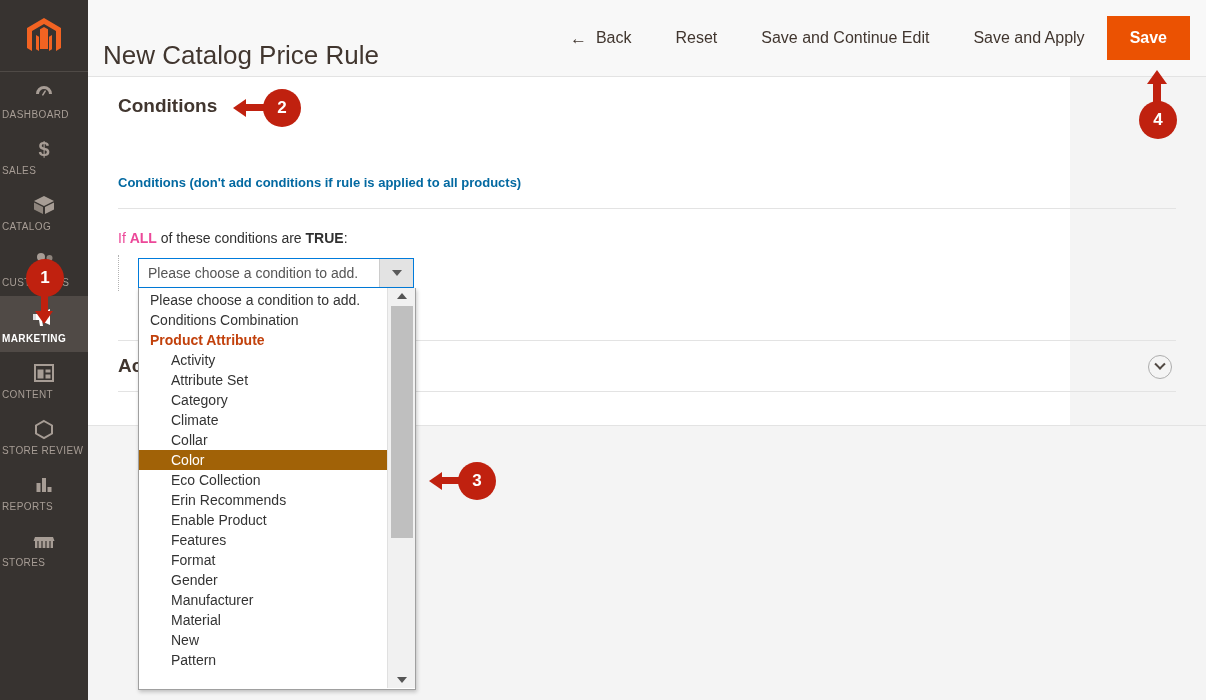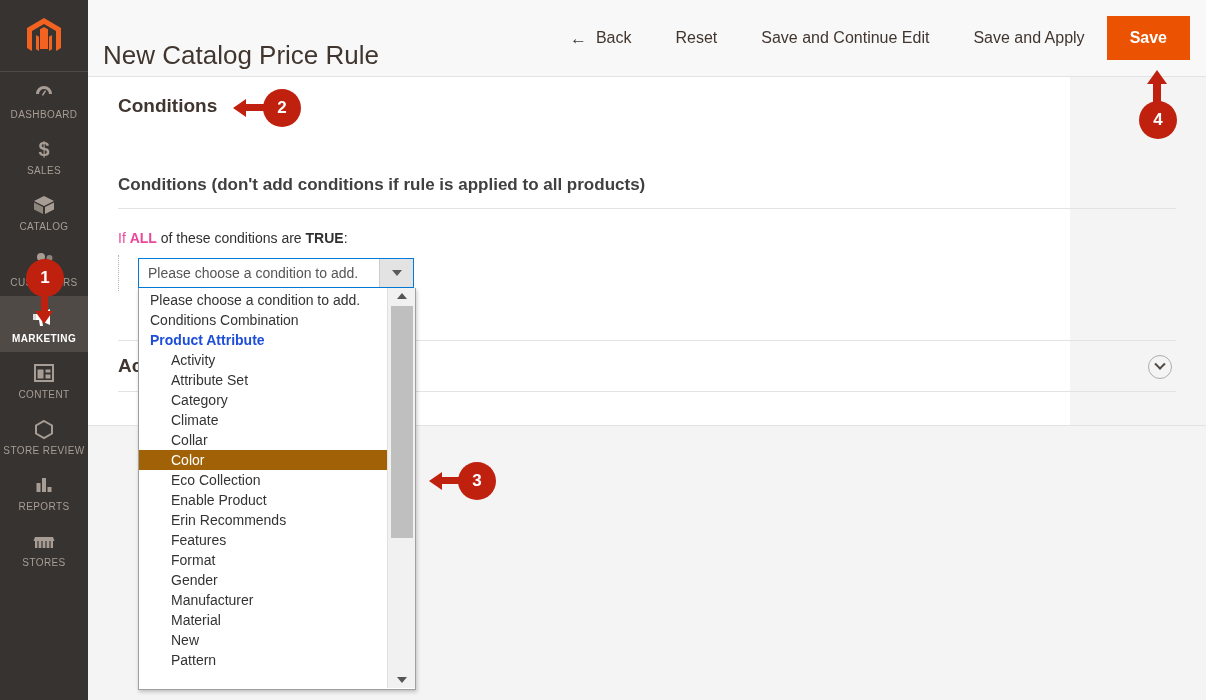--- a/index.html
+++ b/index.html
@@ -21,21 +21,21 @@
   }
   .logo-wrap {
     height: 72px;
     display: flex; align-items: center; justify-content: center;
     border-bottom: 1px solid #4f4a46;
   }
   .nav-item {
     display: block;
     width: 88px;
     padding: 8px 2px 7px 2px;
-    text-align: center;
+    text-align: left;
     color: #a79d95;
     text-decoration: none;
     cursor: pointer;
     position: relative;
   }
   .nav-item.active { background: #504a46; color: #ffffff; }
   .nav-item .nav-icon {
     display: block; height: 26px;
     margin: 0 auto 3px auto;
     display: flex; align-items: center; justify-content: center;
@@ -89,21 +89,21 @@
     position: absolute; left: 88px; top: 77px;
     width: 982px; height: 348px;
     background: #ffffff;
   }
   .section-title {
     position: absolute; left: 30px; top: 18px;
     font-size: 19px; color: #41362f; font-weight: bold;
   }
   .fieldset-legend {
     position: absolute; left: 30px; top: 98px;
-    font-size: 17px; color: #404040; font-weight: bold;
+    font-size: 13px; color: #0369a1; font-weight: bold;
     white-space: nowrap;
   }
   .legend-rule {
     position: absolute; left: 30px; top: 131px;
     width: 1058px; height: 1px; background: #e3e3e3;
   }
   .cond-intro {
     position: absolute; left: 30px; top: 153px;
     font-size: 14px; color: #303030;
   }
@@ -167,21 +167,21 @@
   }
   .dd-item {
     height: 20px; line-height: 20px;
     font-size: 14px;
     color: #333333;
     padding-left: 11px;
     white-space: nowrap;
     cursor: default;
   }
   .dd-item.indent { padding-left: 32px; }
-  .dd-item.group { font-weight: bold; color: #1d4ed8; padding-left: 11px; }
+  .dd-item.group { font-weight: bold; color: #c2410c; padding-left: 11px; }
   .dd-item.selected { background: #a16207; color: #ffffff; }
 
   
   .dd-scroll {
     position: absolute; right: 0; top: 0;
     width: 28px; height: 400px;
     background: #f1f1f1;
     border-left: 1px solid #e0e0e0;
   }
   .dd-scroll .sb-arrow {
@@ -433,22 +433,22 @@
         <li class="dd-item">Please choose a condition to add.</li>
         <li class="dd-item">Conditions Combination</li>
         <li class="dd-item group">Product Attribute</li>
         <li class="dd-item indent">Activity</li>
         <li class="dd-item indent">Attribute Set</li>
         <li class="dd-item indent">Category</li>
         <li class="dd-item indent">Climate</li>
         <li class="dd-item indent">Collar</li>
         <li class="dd-item indent selected">Color</li>
         <li class="dd-item indent">Eco Collection</li>
+        <li class="dd-item indent">Erin Recommends</li>
         <li class="dd-item indent">Enable Product</li>
-        <li class="dd-item indent">Erin Recommends</li>
         <li class="dd-item indent">Features</li>
         <li class="dd-item indent">Format</li>
         <li class="dd-item indent">Gender</li>
         <li class="dd-item indent">Manufacturer</li>
         <li class="dd-item indent">Material</li>
         <li class="dd-item indent">New</li>
         <li class="dd-item indent">Pattern</li>
       </ul>
     <div class="dd-scroll">
       <div class="sb-arrow">

